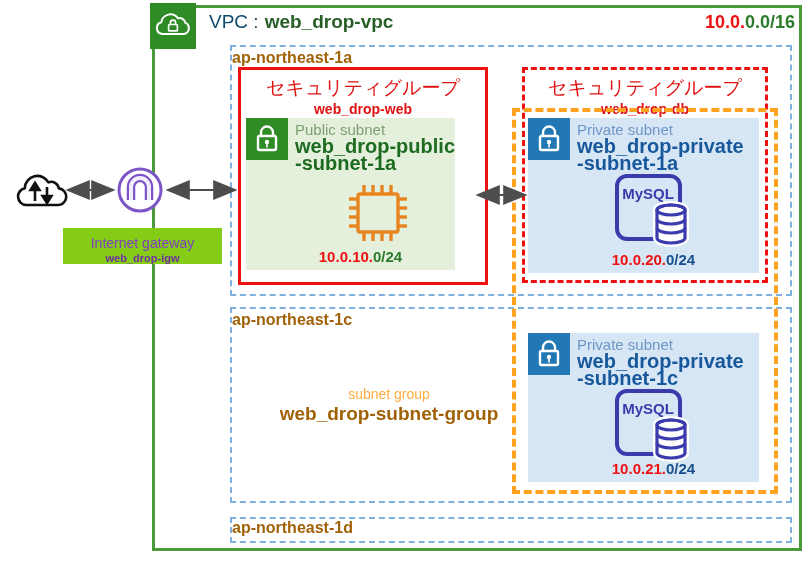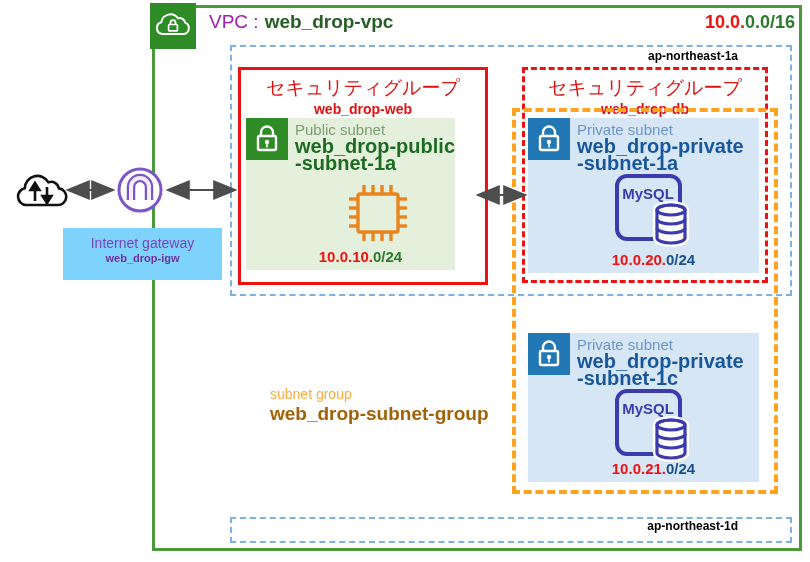--- a/index.html
+++ b/index.html
@@ -5,43 +5,43 @@
   html,body{margin:0;padding:0;background:#fff;}
   .canvas{
     position:relative;width:810px;height:562px;background:#fff;overflow:hidden;
     font-family:"Liberation Sans",sans-serif;
   }
   .abs{position:absolute;}
   
   .vpc-box{left:152px;top:5px;width:650px;height:546px;box-sizing:border-box;border:3px solid #4a9a3c;}
   .vpc-icon{left:150px;top:3px;width:46px;height:46px;background:#2e8b25;}
   .vpc-title{left:209px;top:11px;font-size:19px;white-space:nowrap;}
-  .vpc-title .lbl{color:#a21caf;}
+  .vpc-title .lbl{color:#0c4a6e;}
   .vpc-title .nm{color:#265e26;font-weight:bold;margin-left:6px;}
   .vpc-cidr{left:630px;top:12px;width:165px;text-align:right;font-size:18px;font-weight:bold;white-space:nowrap;}
   .cidr-net{color:#ee1111;}
   .cidr-host-green{color:#2c7a2c;}
   .cidr-host-blue{color:#174f8f;}
   
   .az{box-sizing:border-box;border:2px dashed #7fb1e0;}
   .az-1a{left:230px;top:45px;width:562px;height:251px;}
   .az-1c{left:230px;top:307px;width:562px;height:196px;}
   .az-1d{left:230px;top:517px;width:562px;height:26px;}
-  .az-label{width:100%;text-align:right;padding-right:52px;box-sizing:border-box;
-    color:#000000;font-size:12px;font-weight:bold;margin-top:2px;}
+  .az-label{width:100%;text-align:left;padding-right:52px;box-sizing:border-box;
+    color:#a16207;font-size:16px;font-weight:bold;margin-top:2px;}
   .az-1d .az-label{margin-top:0;}
   
   .sg-web{left:238px;top:67px;width:250px;height:218px;box-sizing:border-box;border:3px solid #ee1111;}
   .sg-db{left:522px;top:67px;width:246px;height:216px;box-sizing:border-box;border:3px dashed #ee1111;}
   .sg-head{width:100%;text-align:center;margin-top:5px;color:#e01010;}
   .sg-head .sg-jp{font-size:19px;display:block;}
   .sg-head .sg-nm{font-size:14px;font-weight:bold;display:block;}
   
   .sng-box{left:512px;top:108px;width:266px;height:386px;box-sizing:border-box;border:4px dashed #ffa21f;}
-  .sng-label{left:270px;top:386px;width:238px;text-align:left;}
+  .sng-label{left:270px;top:386px;width:238px;text-align:center;}
   .sng-label .l1{display:block;color:#ffab3d;font-size:14px;}
   .sng-label .l2{display:block;color:#a16207;font-size:19px;font-weight:bold;margin-top:1px;}
   
   .subnet{box-sizing:border-box;}
   .pub-1a{left:246px;top:118px;width:209px;height:152px;background:#e4f0dc;}
   .prv-1a{left:528px;top:118px;width:231px;height:155px;background:#d7e6f4;}
   .prv-1c{left:528px;top:333px;width:231px;height:149px;background:#d7e6f4;}
   .sn-icon{left:0;top:0;width:42px;height:42px;}
   .sn-text{left:49px;top:3px;line-height:17px;white-space:nowrap;}
   .sn-type{font-size:15px;}
@@ -50,34 +50,37 @@
   .sn-name{font-size:20px;font-weight:bold;}
   .pub-name{color:#1d6b21;}
   .prv-name{color:#17579b;}
   .sn-cidr{left:0;bottom:5px;width:100%;text-align:center;padding-left:20px;box-sizing:border-box;
     font-size:15px;font-weight:bold;white-space:nowrap;}
   .ec2-svg{left:96px;top:64px;}
   .mysql-svg{left:84px;top:54px;}
   
   .cloud-svg{left:12px;top:164px;}
   .igw-svg{left:116px;top:166px;}
-  .igw-label{left:63px;top:228px;width:159px;height:52px;background:#7dd3fc;text-align:center;}
+  .igw-label{left:63px;top:228px;width:159px;height:36px;background:#84cc16;text-align:center;}
   .igw-label .l1{display:block;color:#8040c0;font-size:14px;margin-top:7px;}
   .igw-label .l2{display:block;color:#7030a0;font-size:11px;font-weight:bold;margin-top:1px;}
   .arrows{left:0;top:0;pointer-events:none;}
 </style>
 </head>
 <body>
 
 <div class="canvas">
 
   <div class="abs vpc-box"></div>
 
   <div class="abs az az-1a">
     <div class="az-label">ap-northeast-1a</div>
+  </div>
+  <div class="abs az az-1c">
+    <div class="az-label">ap-northeast-1c</div>
   </div>
   <div class="abs az az-1d">
     <div class="az-label">ap-northeast-1d</div>
   </div>
 
   <div class="abs sg-web">
     <div class="sg-head">
       <span class="sg-jp">セキュリティグループ</span>
       <span class="sg-nm">web_drop-web</span>
     </div>

